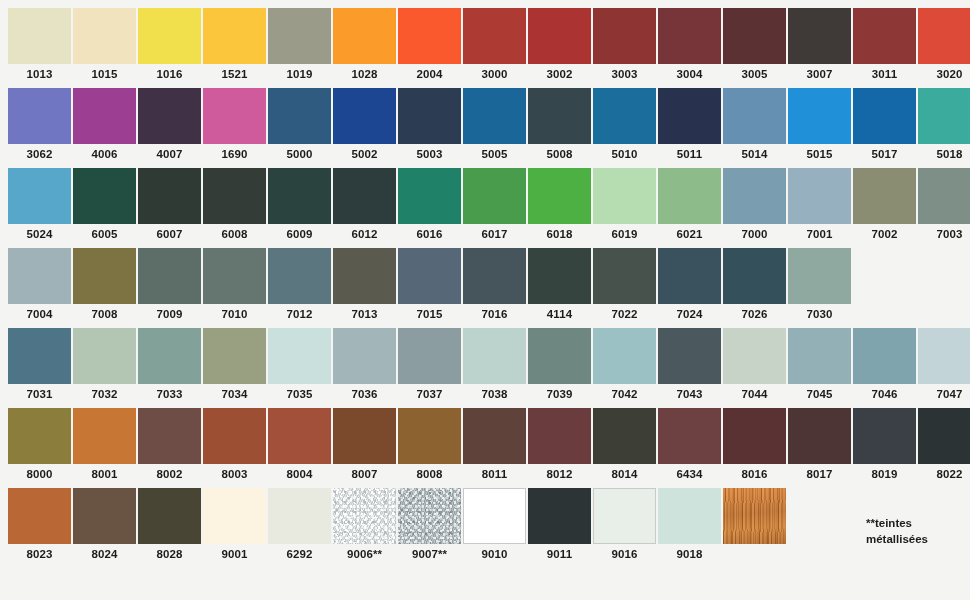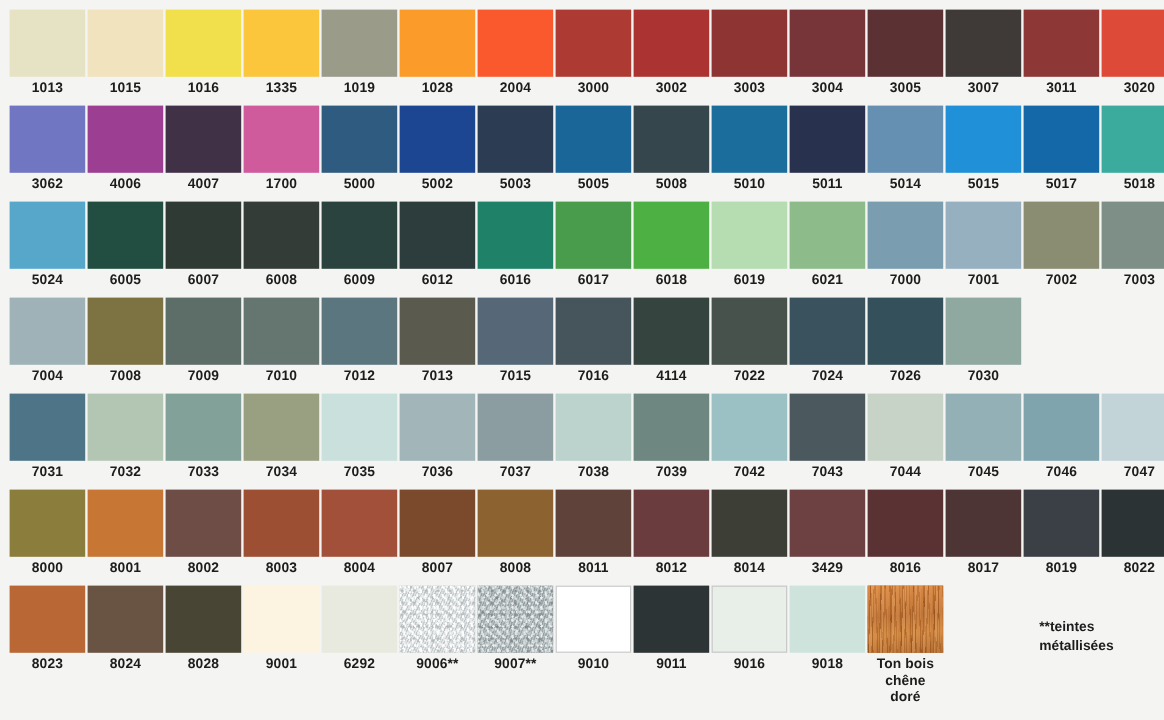--- a/index.html
+++ b/index.html
@@ -118,21 +118,21 @@
       <div class="swatch-cell">
         <div class="swatch-chip" style="background: rgb(242, 227, 191);"></div>
         <div class="swatch-label">1015</div>
       </div>
       <div class="swatch-cell">
         <div class="swatch-chip" style="background: rgb(241, 224, 75);"></div>
         <div class="swatch-label">1016</div>
       </div>
       <div class="swatch-cell">
         <div class="swatch-chip" style="background: rgb(251, 198, 60);"></div>
-        <div class="swatch-label">1335</div>
+        <div class="swatch-label">1521</div>
       </div>
       <div class="swatch-cell">
         <div class="swatch-chip" style="background: rgb(154, 155, 136);"></div>
         <div class="swatch-label">1019</div>
       </div>
       <div class="swatch-cell">
         <div class="swatch-chip" style="background: rgb(251, 156, 42);"></div>
         <div class="swatch-label">1028</div>
       </div>
       <div class="swatch-cell">
@@ -180,21 +180,21 @@
       <div class="swatch-cell">
         <div class="swatch-chip" style="background: rgb(156, 63, 147);"></div>
         <div class="swatch-label">4006</div>
       </div>
       <div class="swatch-cell">
         <div class="swatch-chip" style="background: rgb(65, 49, 71);"></div>
         <div class="swatch-label">4007</div>
       </div>
       <div class="swatch-cell">
         <div class="swatch-chip" style="background: rgb(207, 91, 157);"></div>
-        <div class="swatch-label">1700</div>
+        <div class="swatch-label">1690</div>
       </div>
       <div class="swatch-cell">
         <div class="swatch-chip" style="background: rgb(47, 91, 128);"></div>
         <div class="swatch-label">5000</div>
       </div>
       <div class="swatch-cell">
         <div class="swatch-chip" style="background: rgb(28, 69, 146);"></div>
         <div class="swatch-label">5002</div>
       </div>
       <div class="swatch-cell">
@@ -448,21 +448,21 @@
       <div class="swatch-cell">
         <div class="swatch-chip" style="background: rgb(107, 60, 62);"></div>
         <div class="swatch-label">8012</div>
       </div>
       <div class="swatch-cell">
         <div class="swatch-chip" style="background: rgb(61, 62, 54);"></div>
         <div class="swatch-label">8014</div>
       </div>
       <div class="swatch-cell">
         <div class="swatch-chip" style="background: rgb(109, 65, 66);"></div>
-        <div class="swatch-label">3429</div>
+        <div class="swatch-label">6434</div>
       </div>
       <div class="swatch-cell">
         <div class="swatch-chip" style="background: rgb(90, 50, 52);"></div>
         <div class="swatch-label">8016</div>
       </div>
       <div class="swatch-cell">
         <div class="swatch-chip" style="background: rgb(77, 53, 54);"></div>
         <div class="swatch-label">8017</div>
       </div>
       <div class="swatch-cell">
@@ -514,19 +514,18 @@
       <div class="swatch-cell">
         <div class="swatch-chip bordered" style="background: rgb(232, 239, 233);"></div>
         <div class="swatch-label">9016</div>
       </div>
       <div class="swatch-cell">
         <div class="swatch-chip" style="background: rgb(207, 227, 221);"></div>
         <div class="swatch-label">9018</div>
       </div>
       <div class="swatch-cell">
         <div class="swatch-chip wood"></div>
-        <div class="swatch-label">Ton bois<br>chêne<br>doré</div>
       </div>
       <div class="swatch-cell empty"></div>
       <div class="swatch-cell empty"></div>
     </div>
     <div class="note">**teintes métallisées</div>
 </div>
 
 </body></html>

